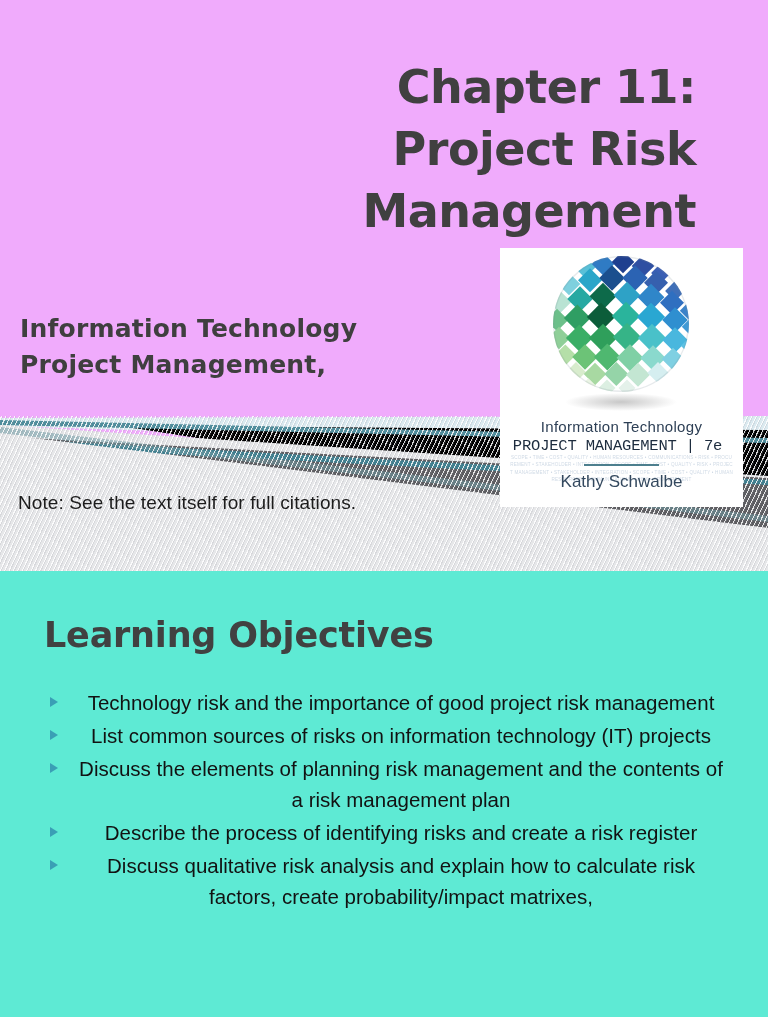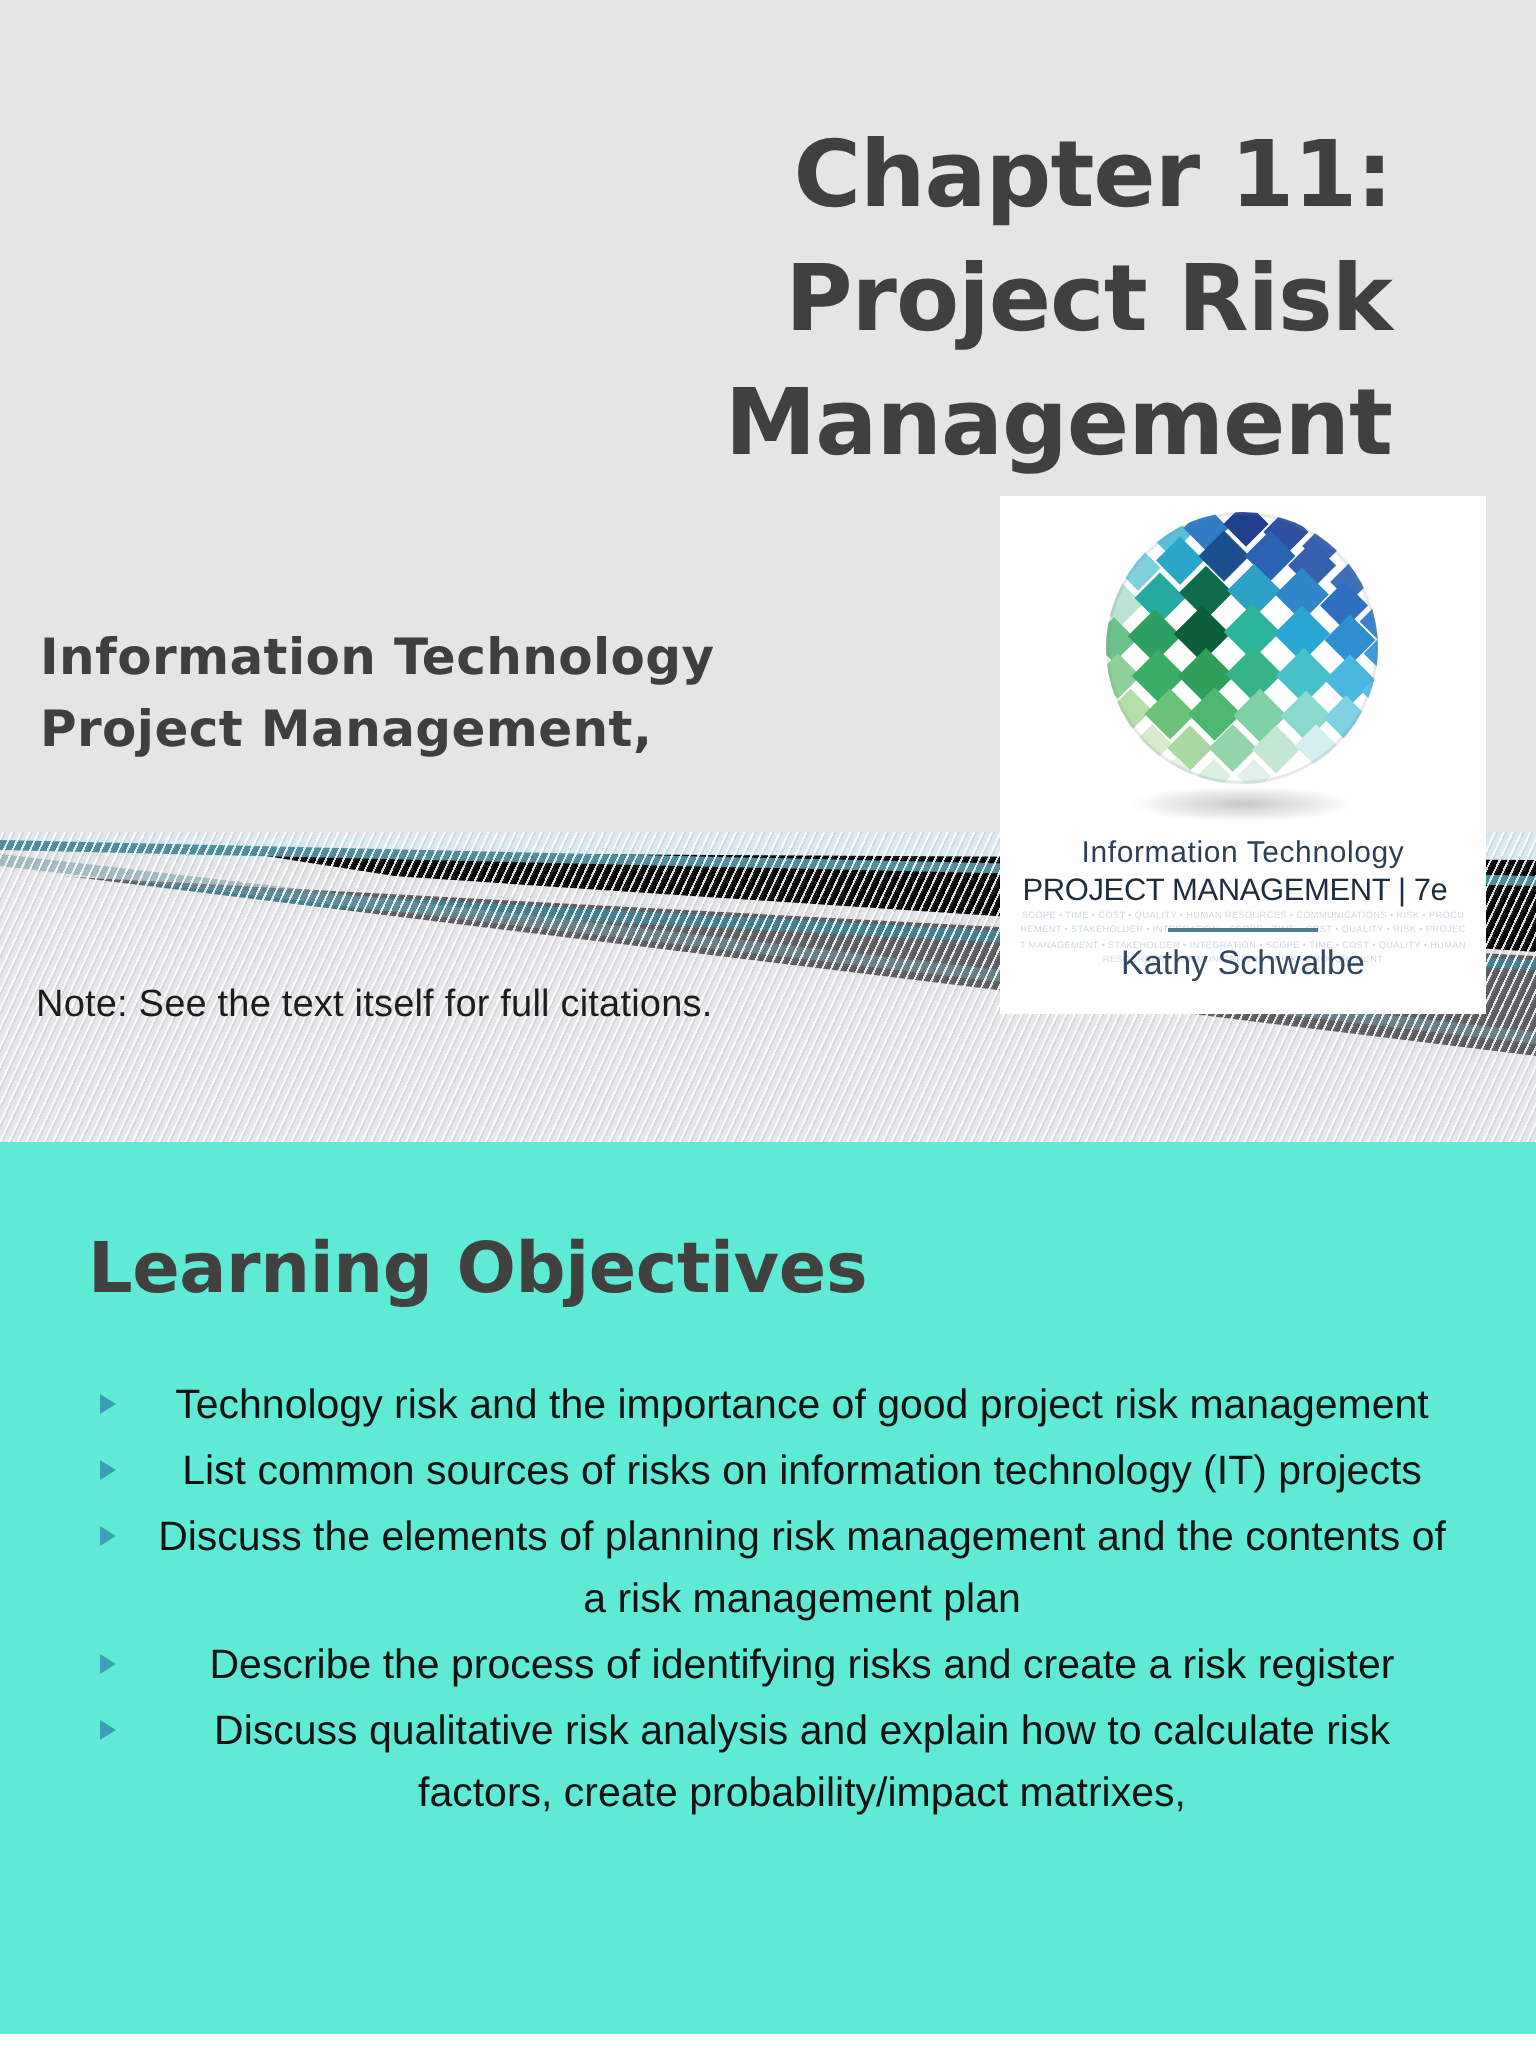--- a/index.html
+++ b/index.html
@@ -14,21 +14,21 @@
     overflow: hidden;
     position: relative;
   }
 
   
   #slide-title {
     position: absolute;
     left: 0; top: 0;
     width: 768px;
     height: 578px;
-    background: #e5e5e5;
+    background: #f0abfc;
     overflow: hidden;
   }
 
   .title-block {
     position: absolute;
     right: 72px;
     top: 56px;
     width: 420px;
     text-align: right;
   }
@@ -121,21 +121,21 @@
     font-family: "Liberation Sans", sans-serif;
     font-size: 15px;
     color: #2d3f55;
     letter-spacing: 0.3px;
   }
   .cover-title-2 {
     position: absolute;
     left: 0; right: 8px;
     top: 189px;
     text-align: center;
-    font-family: Liberation Sans, sans-serif;
+    font-family: Liberation Mono, monospace;
     font-size: 15.5px;
     color: #1d2c3e;
     letter-spacing: -0.2px;
   }
   .cover-rule {
     position: absolute;
     left: 84px;
     top: 216px;
     width: 75px;
     height: 1.6px;

